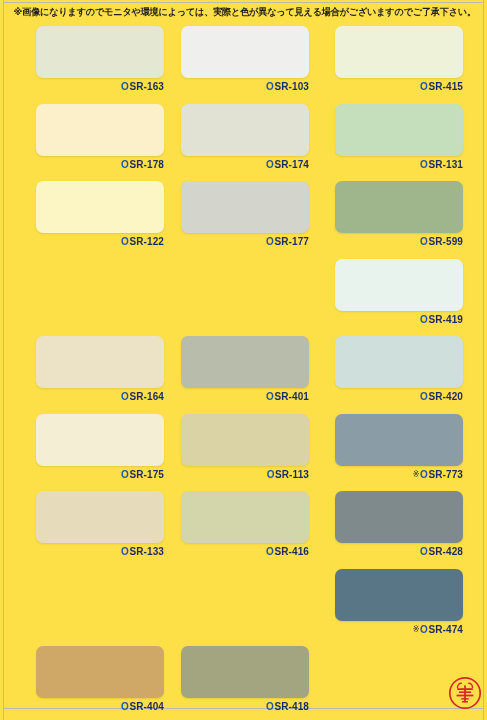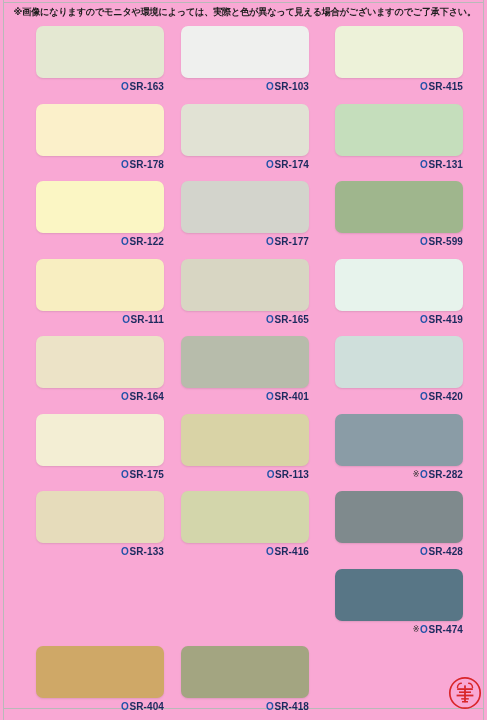--- a/index.html
+++ b/index.html
@@ -13,21 +13,21 @@
     overflow: hidden;
     font-family: "Liberation Sans", "DejaVu Sans", sans-serif;
     position: relative;
   }
 
   #page {
     position: absolute;
     left: 0; top: 0;
     width: 487px;
     height: 720px;
-    background: #f9a8d4;
+    background: #fde047;
     box-sizing: border-box;
   }
 
   
   #frame-left, #frame-right, #frame-top, #frame-bottom {
     position: absolute;
     background: #b9b9b9;
   }
   #frame-left   { left: 3px;  top: 0;     width: 1px;  height: 720px; }
   #frame-right  { left: 483px;top: 0;     width: 1px;  height: 720px; }
@@ -178,28 +178,20 @@
         <div class="cell c1">
           <div class="swatch" style="background: rgb(211, 212, 204);"></div>
           <div class="label"><span class="star"></span><span class="omark">O</span><span class="code">SR-177</span></div>
         </div>
         <div class="cell c2">
           <div class="swatch" style="background: rgb(159, 182, 141);"></div>
           <div class="label"><span class="star"></span><span class="omark">O</span><span class="code">SR-599</span></div>
         </div>
       </div>
       <div class="row">
-        <div class="cell c0">
-          <div class="swatch" style="background: rgb(248, 238, 193);"></div>
-          <div class="label"><span class="star"></span><span class="omark">O</span><span class="code">SR-111</span></div>
-        </div>
-        <div class="cell c1">
-          <div class="swatch" style="background: rgb(216, 214, 195);"></div>
-          <div class="label"><span class="star"></span><span class="omark">O</span><span class="code">SR-165</span></div>
-        </div>
         <div class="cell c2">
           <div class="swatch" style="background: rgb(231, 243, 236);"></div>
           <div class="label"><span class="star"></span><span class="omark">O</span><span class="code">SR-419</span></div>
         </div>
       </div>
       <div class="row">
         <div class="cell c0">
           <div class="swatch" style="background: rgb(236, 227, 199);"></div>
           <div class="label"><span class="star"></span><span class="omark">O</span><span class="code">SR-164</span></div>
         </div>
@@ -216,21 +208,21 @@
         <div class="cell c0">
           <div class="swatch" style="background: rgb(243, 238, 212);"></div>
           <div class="label"><span class="star"></span><span class="omark">O</span><span class="code">SR-175</span></div>
         </div>
         <div class="cell c1">
           <div class="swatch" style="background: rgb(217, 211, 166);"></div>
           <div class="label"><span class="star"></span><span class="omark">O</span><span class="code">SR-113</span></div>
         </div>
         <div class="cell c2">
           <div class="swatch" style="background: rgb(138, 156, 166);"></div>
-          <div class="label"><span class="star">※</span><span class="omark">O</span><span class="code">SR-282</span></div>
+          <div class="label"><span class="star">※</span><span class="omark">O</span><span class="code">SR-773</span></div>
         </div>
       </div>
       <div class="row">
         <div class="cell c0">
           <div class="swatch" style="background: rgb(230, 220, 187);"></div>
           <div class="label"><span class="star"></span><span class="omark">O</span><span class="code">SR-133</span></div>
         </div>
         <div class="cell c1">
           <div class="swatch" style="background: rgb(211, 214, 171);"></div>
           <div class="label"><span class="star"></span><span class="omark">O</span><span class="code">SR-416</span></div>

